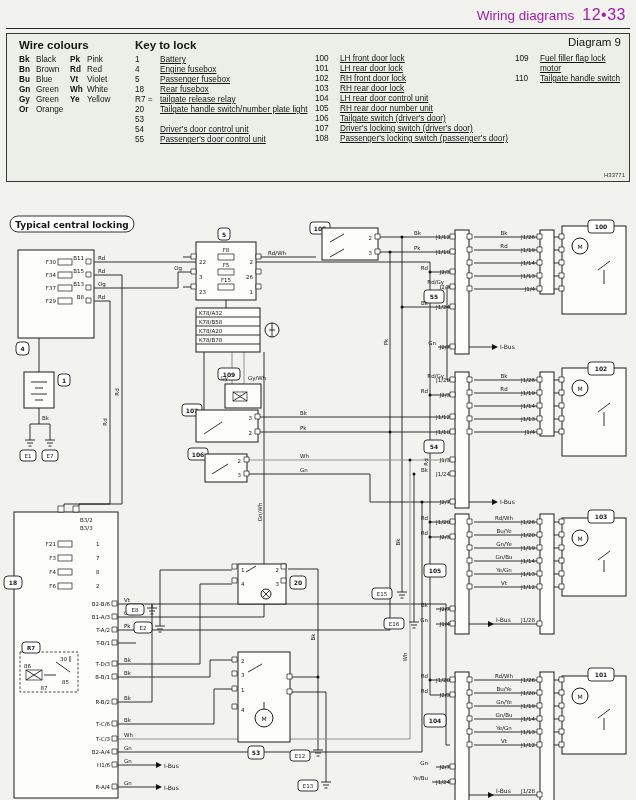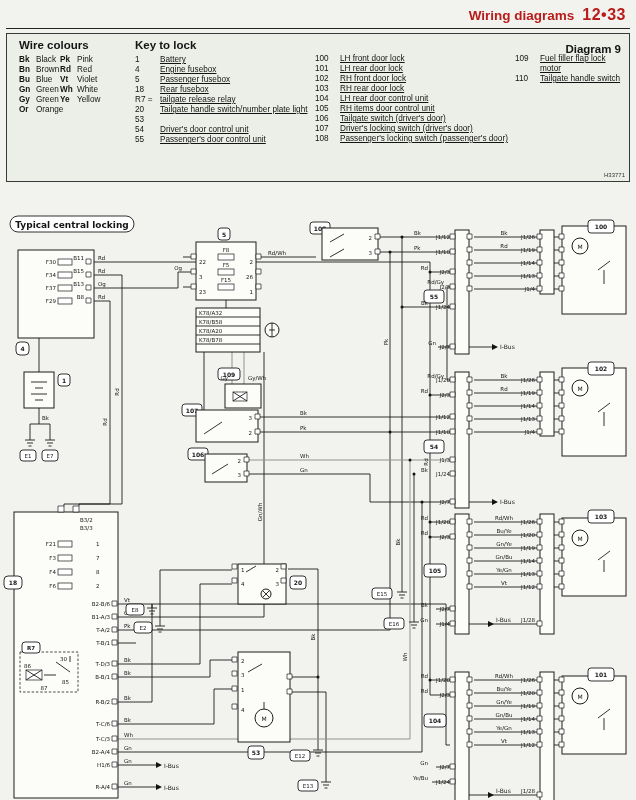--- a/index.html
+++ b/index.html
@@ -1,34 +1,34 @@
 <!DOCTYPE html>
 <html><head>
 <meta charset="utf-8">
 <style>
   html,body{margin:0;padding:0;background:#d8d9d4;}
   .page{position:relative;width:636px;height:800px;background:#f2f3ee;font-family:"Liberation Sans",sans-serif;overflow:hidden;}
-  .hdr{position:absolute;top:6px;right:10px;font-weight:bold;color:#b91c1c;}
+  .hdr{position:absolute;top:6px;right:10px;font-weight:normal;color:#a21caf;}
   .hdr .ttl{font-size:13.5px;}
   .hdr .pg{font-size:16px;margin-left:8px;letter-spacing:.5px;}
   .hdr-line{position:absolute;top:28px;left:6px;width:624px;border-top:1.6px solid #222;}
   .keypanel{position:absolute;top:33px;left:6px;width:622px;height:147px;background:#ecefe7;border:1px solid #3a3a38;font-size:8.2px;color:#141414;line-height:1.22;}
   .kp-title{font-weight:bold;font-size:11.5px;margin-bottom:3px;}
   .kp-wc{position:absolute;left:12px;top:4px;width:116px;}
   .wcrow{display:flex;}
   .wcrow b{width:17px;flex:none;}
-  .wcrow .n1{width:24px;flex:none;}
+  .wcrow .n1{width:34px;flex:none;}
   .wcrow .n2{flex:1;}
   .kp-c1{position:absolute;left:128px;top:4px;width:176px;}
   .kp-c2{position:absolute;left:308px;top:20px;width:198px;}
   .kp-c3{position:absolute;left:508px;top:20px;width:110px;}
   .krow{display:flex;}
   .knum{width:25px;flex:none;}
   .klbl{flex:1;text-decoration:underline;}
-  .kp-diag9{position:absolute;top:8px;right:8px;font-weight:bold;font-size:11.5px;}
+  .kp-diag9{position:absolute;top:1px;right:8px;font-weight:normal;font-size:11.5px;}
   .kp-ref{position:absolute;bottom:2px;right:4px;font-size:6px;color:#333;}
   .diag{position:absolute;top:182px;left:0;width:636px;height:618px;margin-top:30px;}
   svg text{font-family:"DejaVu Sans",sans-serif;fill:#151515;font-size:5.5px;}
   .t6{font-size:6px;}
   .t8{font-size:9px;}
   .tb{font-weight:bold;}
   .te{text-anchor:end;}
   .tm{text-anchor:middle;}
   .w{stroke:#1c1c1c;stroke-width:.9;fill:none;}
   .wg{stroke:#8f948d;stroke-width:1;fill:none;}
@@ -145,21 +145,21 @@
       <div class="krow">
           <span class="knum">103</span>
           <span class="klbl">RH rear door lock</span>
         </div>
       <div class="krow">
           <span class="knum">104</span>
           <span class="klbl">LH rear door control unit</span>
         </div>
       <div class="krow">
           <span class="knum">105</span>
-          <span class="klbl">RH items door control unit</span>
+          <span class="klbl">RH rear door number unit</span>
         </div>
       <div class="krow">
           <span class="knum">106</span>
           <span class="klbl">Tailgate switch (driver's door)</span>
         </div>
       <div class="krow">
           <span class="knum">107</span>
           <span class="klbl">Driver's locking switch (driver's door)</span>
         </div>
       <div class="krow">

